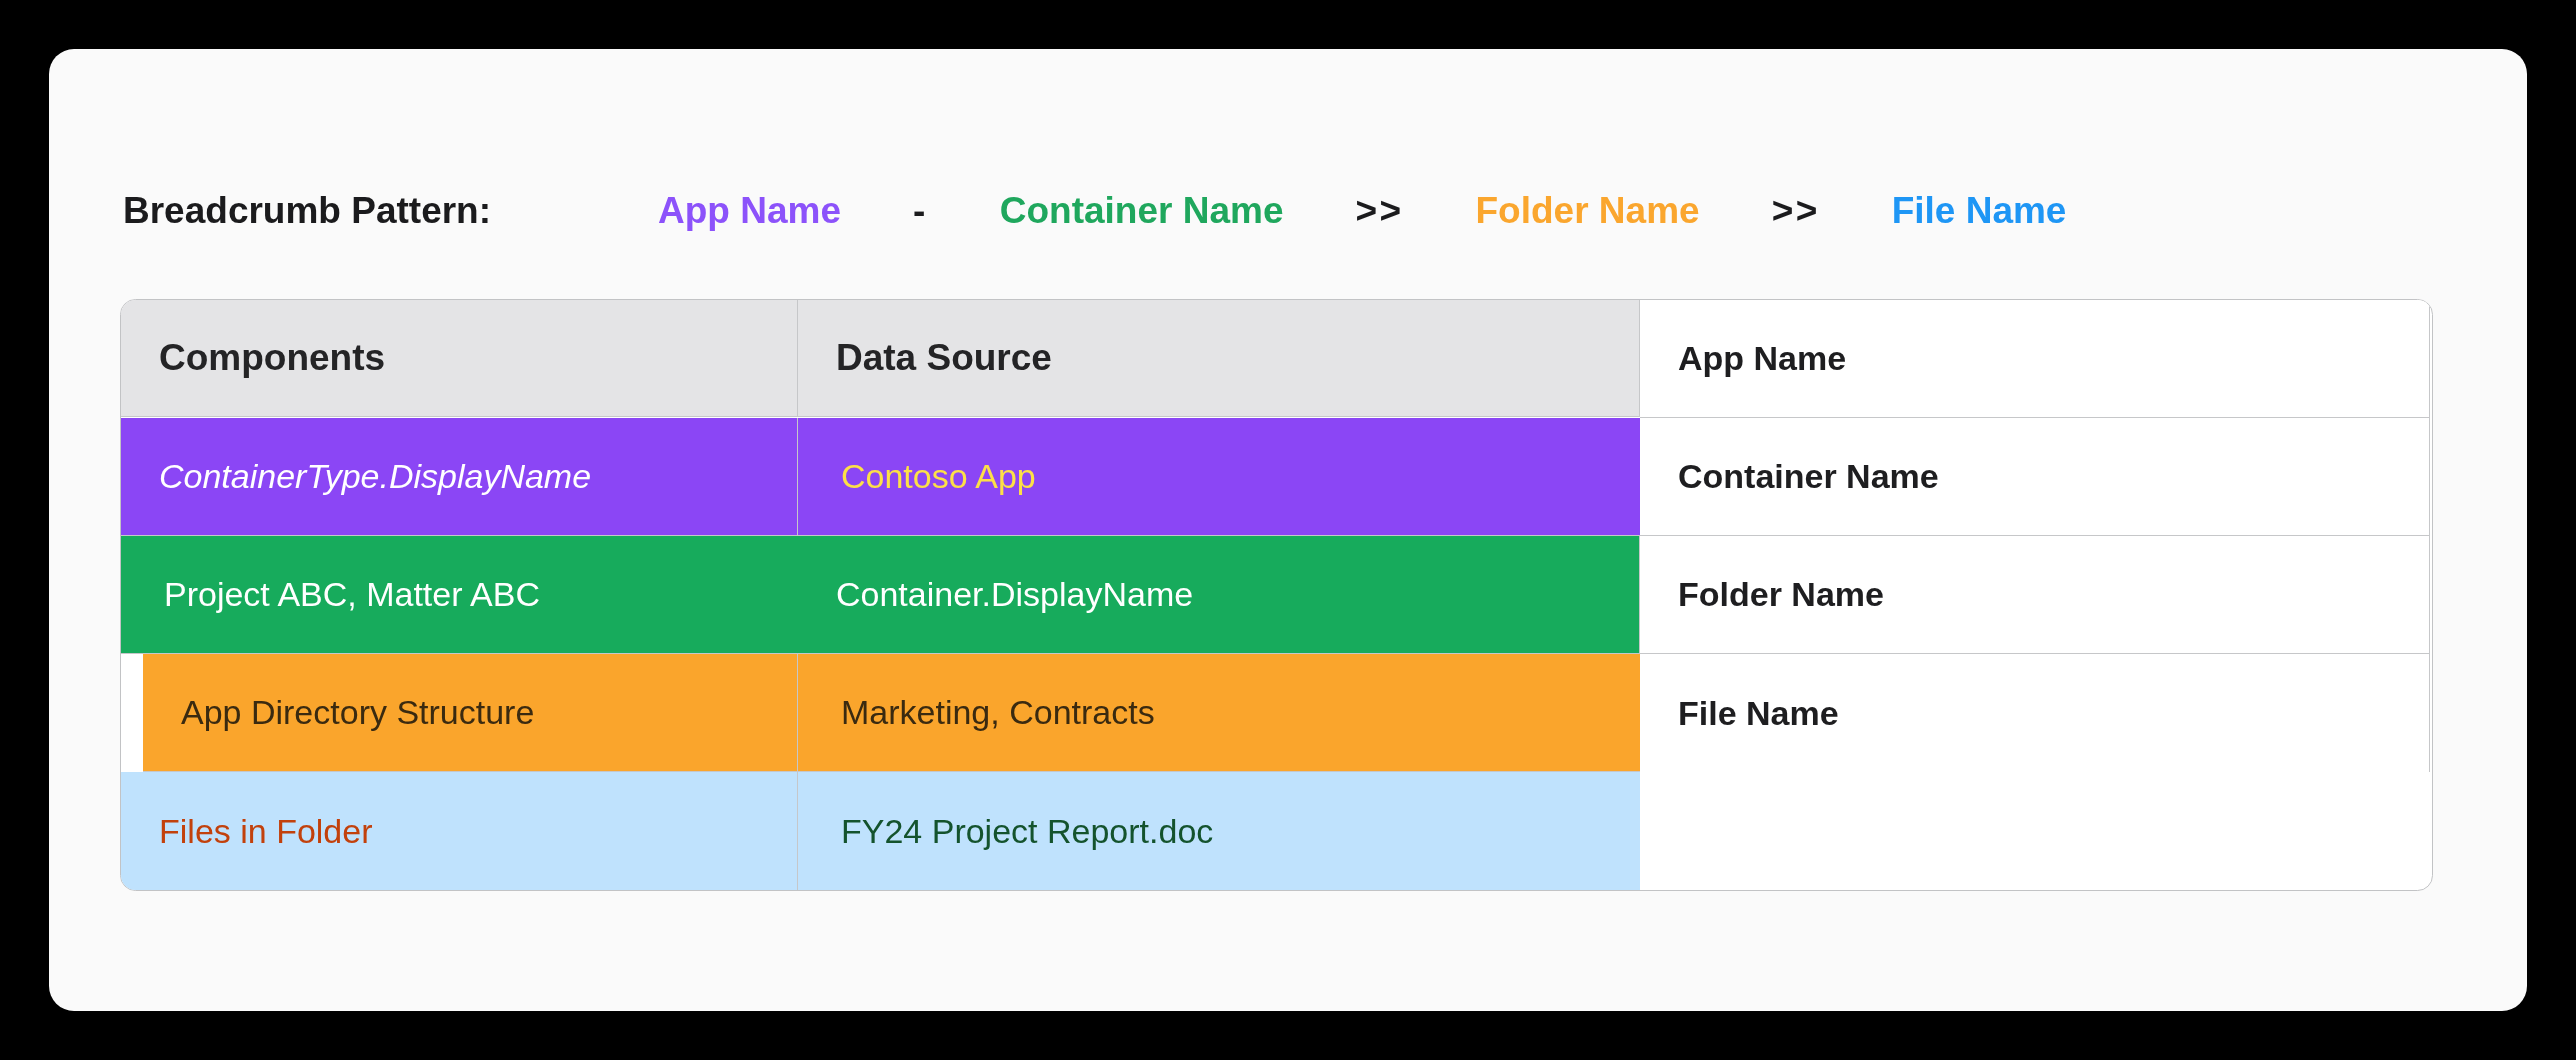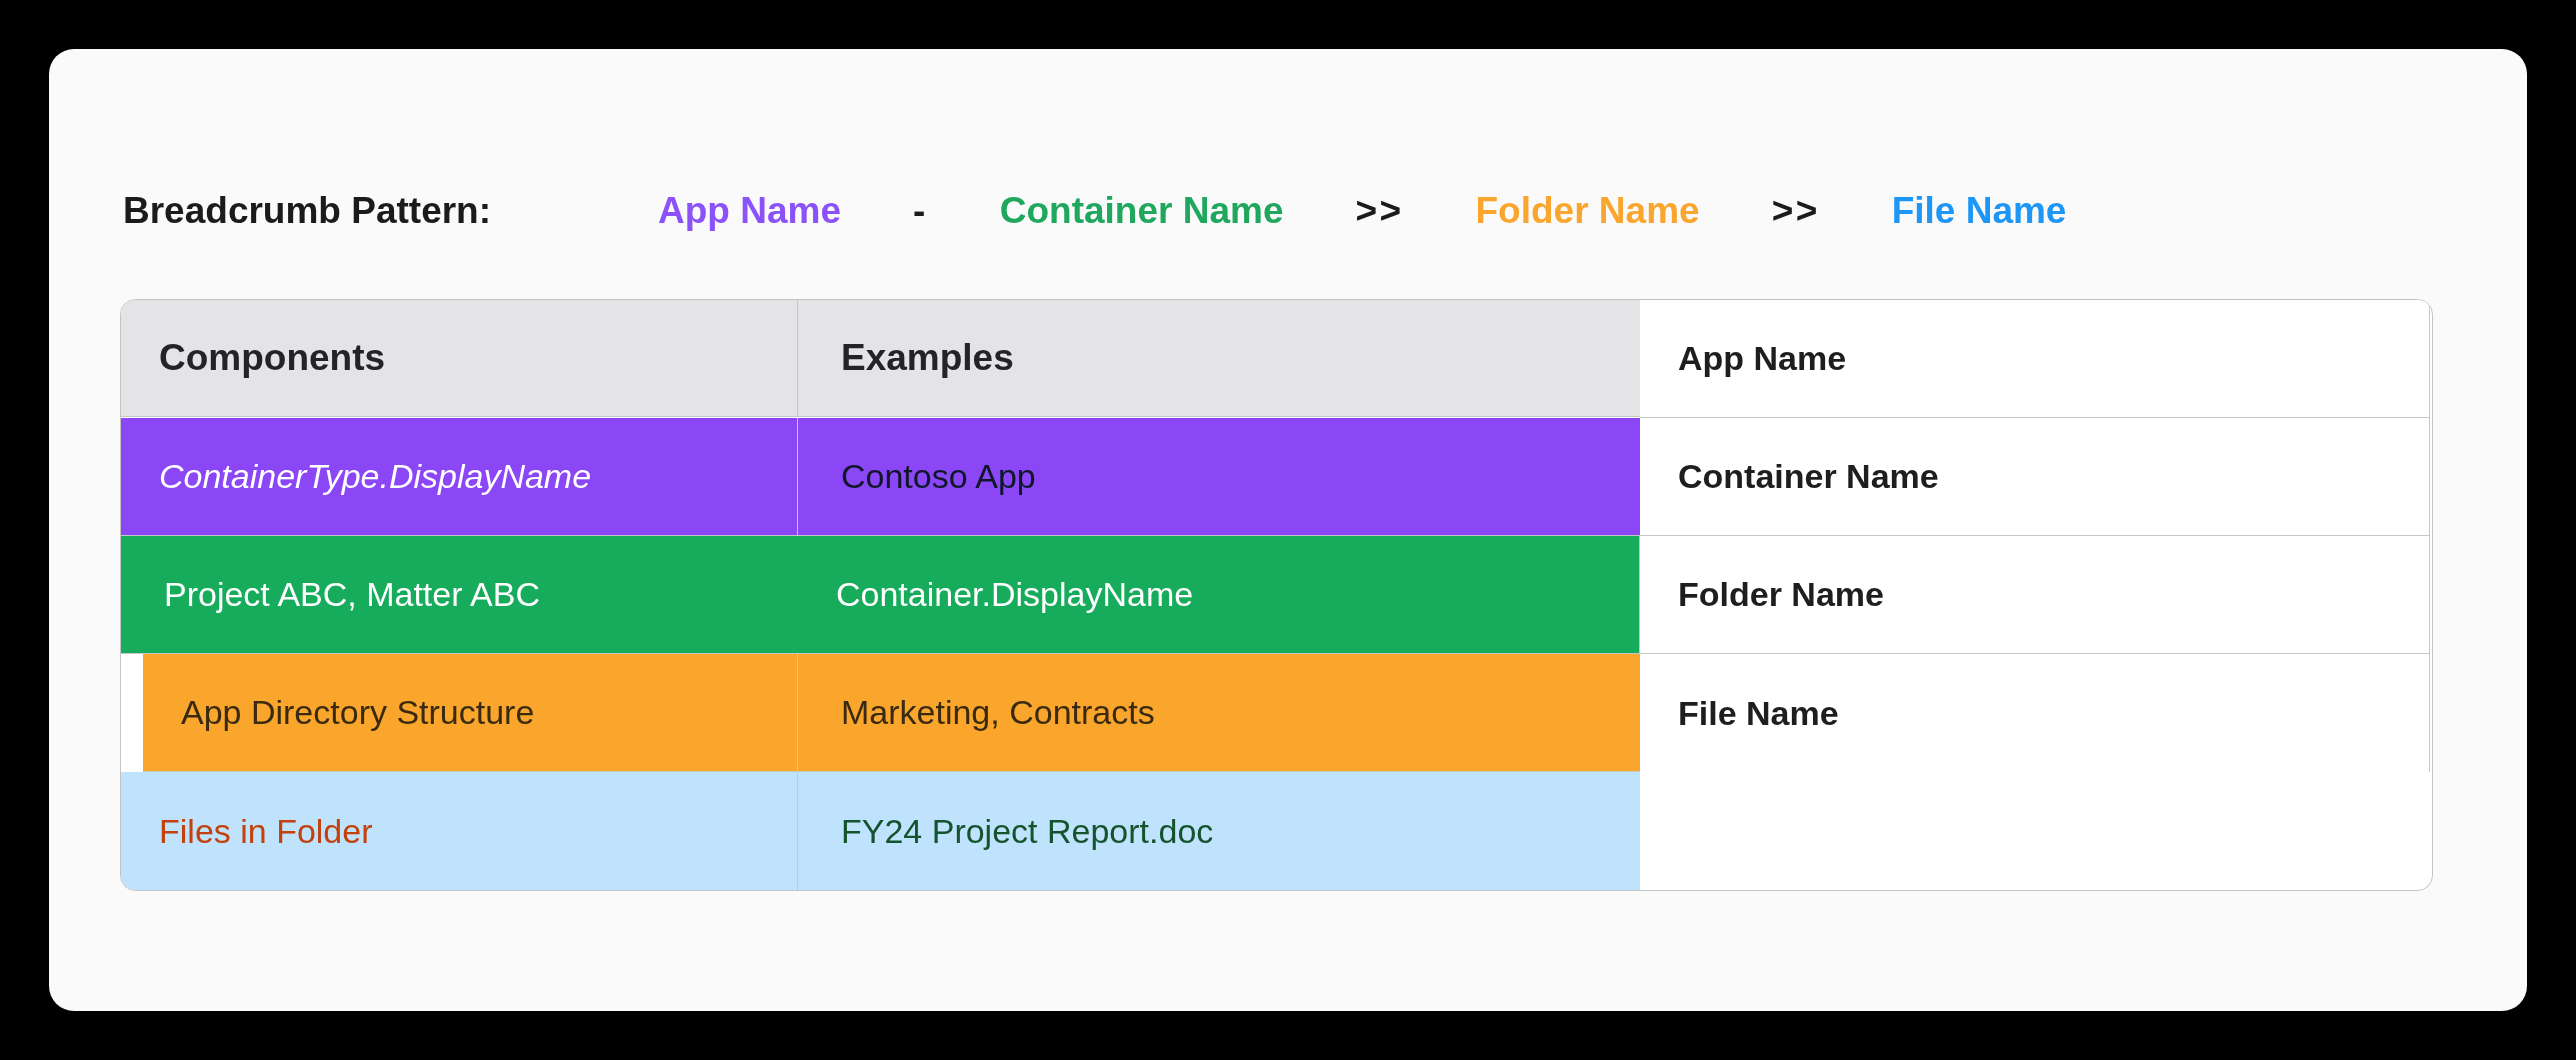--- a/index.html
+++ b/index.html
@@ -81,25 +81,25 @@
     <span class="bc-sep">&gt;&gt;</span>
     <span class="bc-item" style="color: rgb(250, 166, 46);">Folder Name</span>
     <span class="bc-sep">&gt;&gt;</span>
     <span class="bc-item" style="color: rgb(30, 150, 245);">File Name</span>
   </div>
 
   <div class="table-wrap">
     <div class="grid">
 
       <div class="cell head">Components</div>
-      <div class="cell head last-col">Examples</div>
+      <div class="cell head">Data Source</div>
 
       <div class="cell comp">App Name</div>
       <div class="cell" style="background-color: rgb(139, 70, 245); color: rgb(255, 255, 255); font-style: italic;">ContainerType.DisplayName</div>
-      <div class="cell last-col" style="background-color: rgb(139, 70, 245); color: #0f172a;">Contoso App</div>
+      <div class="cell last-col" style="background-color: rgb(139, 70, 245); color: #fde047;">Contoso App</div>
 
       <div class="cell comp">Container Name</div>
       <div class="cell last-col" style="background-color: rgb(23, 171, 92); color: rgb(255, 255, 255);">Project ABC, Matter ABC</div>
       <div class="cell" style="background-color: rgb(23, 171, 92); color: rgb(255, 255, 255);">Container.DisplayName</div>
 
       <div class="cell comp">Folder Name</div>
       <div class="cell" style="background-color: rgb(250, 165, 44); color: rgb(58, 42, 16); margin-left: 22px;">App Directory Structure</div>
       <div class="cell last-col" style="background-color: rgb(250, 165, 44); color: rgb(58, 42, 16);">Marketing, Contracts</div>
 
       <div class="cell comp row4" style="border-bottom:none;">File Name</div>

